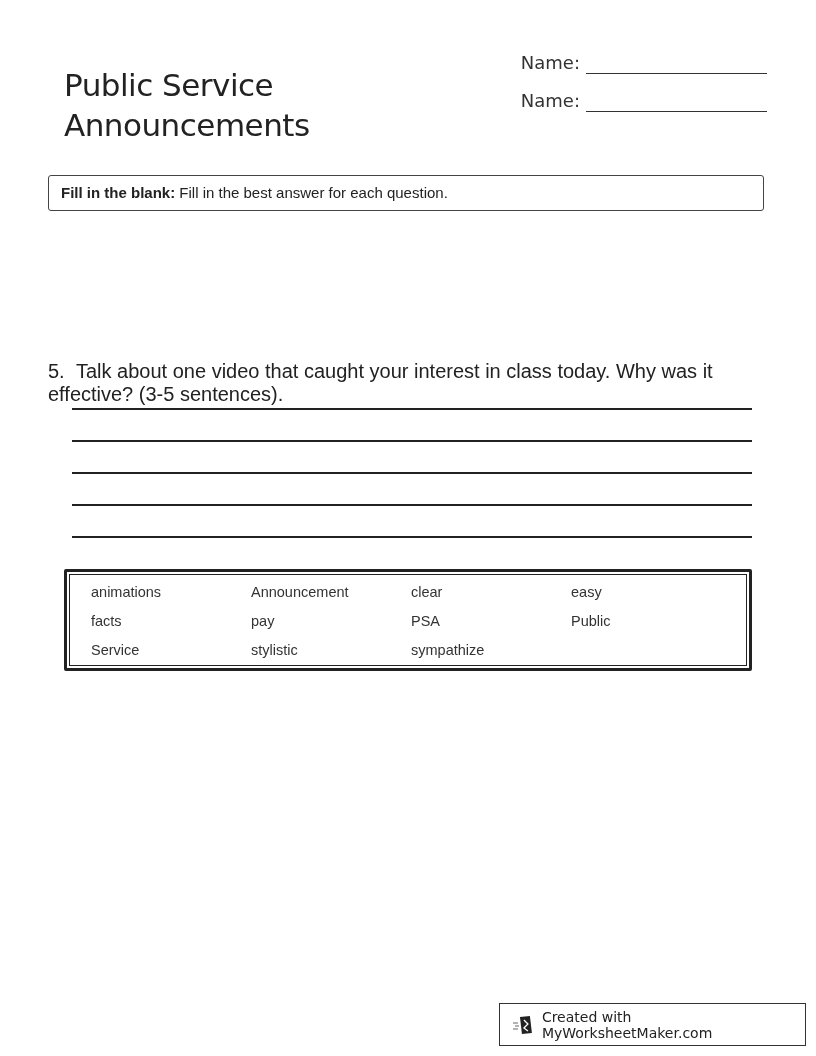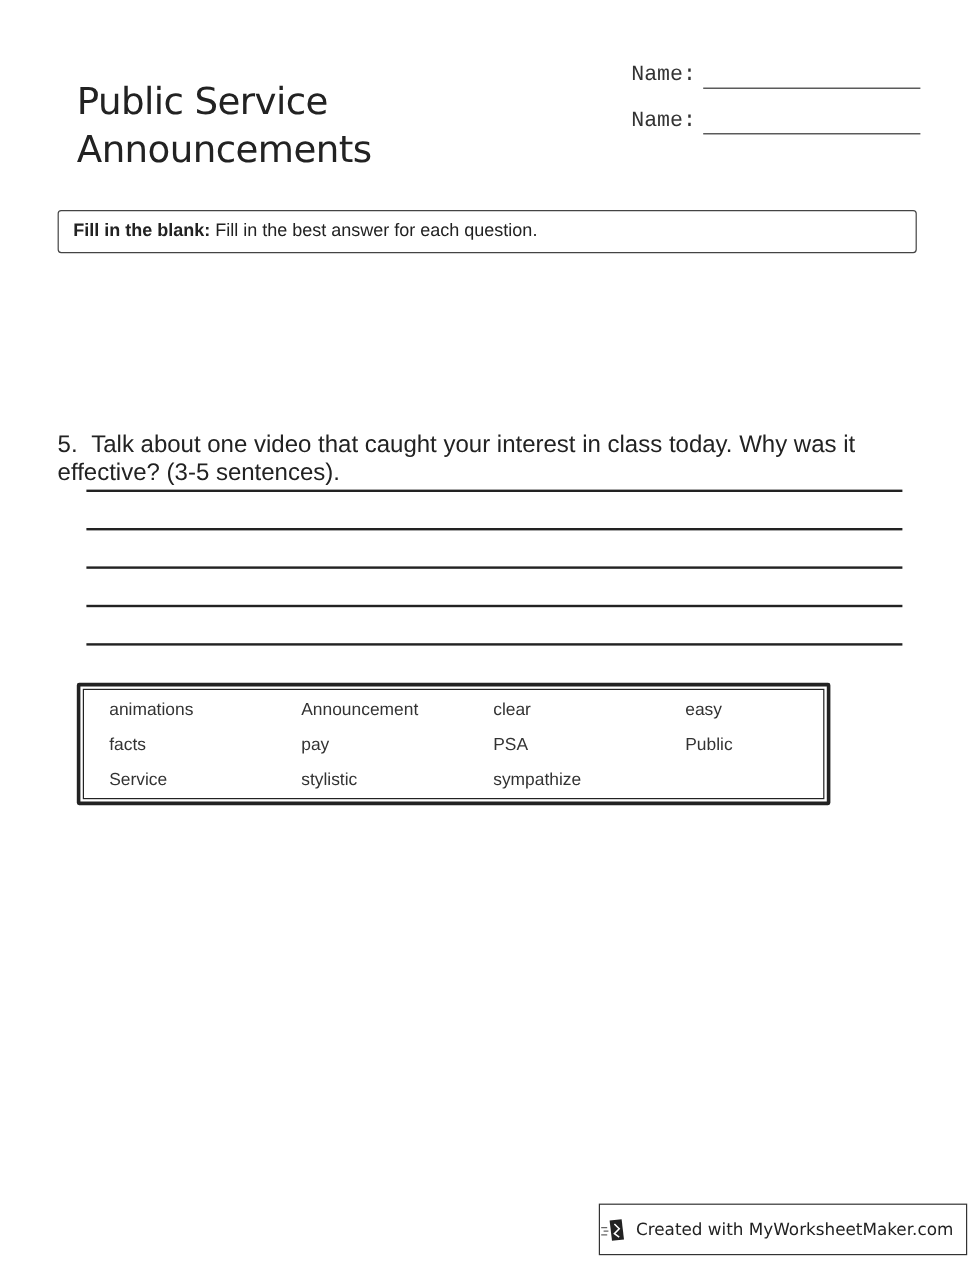--- a/index.html
+++ b/index.html
@@ -6,57 +6,57 @@
     body {
       width: 816px; height: 1056px; background: #ffffff; position: relative;
       font-family: "DejaVu Sans", sans-serif; color: #222222; overflow: hidden;
     }
     .title {
       position: absolute; left: 48px; top: 49px;
       font-family: "DejaVu Sans", sans-serif; font-weight: normal;
       font-size: 31px; line-height: 40px; color: #222; letter-spacing: -0.5px;
       margin: 16px;
     }
-    .field { position: absolute; display: flex; align-items: center; font-family: Liberation Mono, monospace; }
+    .field { position: absolute; display: flex; align-items: center; }
     .field-label { font-size: 18px; color: #333; text-align: right; width: 80px; margin-right: 6px; line-height: 22px; }
     .field-line { width: 181px; border-bottom: 1.5px solid #333; height: 20px; }
     .instructions {
       position: absolute; left: 48px; top: 175px; width: 716px; height: 36px;
       border: 1.5px solid #444; border-radius: 3px; box-sizing: border-box;
       font-size: 15px; line-height: 34px; padding-left: 12px; color: #222;
       font-family: "Liberation Sans", sans-serif;
     }
     .instructions b { font-weight: bold; }
     .question {
       position: absolute; left: 48px; top: 360px; width: 720px;
       font-size: 20px; color: #222; font-family: "Liberation Sans", sans-serif;
     }
     .question .num { display: inline-block; width: 28px; }
     .answer-line {
       position: absolute; left: 72px; width: 680px; height: 0;
       border-top: 2.5px solid #222;
     }
     .word-bank {
-      position: absolute; left: 64px; top: 569px; width: 628px; height: 102px;
+      position: absolute; left: 64px; top: 569px; width: 688px; height: 102px;
       border: 3px solid #222; box-sizing: border-box; border-radius: 2px;
     }
     .word-bank-inner {
       position: absolute; left: 2px; top: 2px; right: 2px; bottom: 2px;
       border: 1.5px solid #222;
     }
     .word-grid {
       position: absolute; left: 24px; top: 12px;
       display: grid; grid-template-columns: 160px 160px 160px 160px;
       grid-auto-rows: 29px;
       font-size: 14.5px; color: #333; font-family: "Liberation Sans", sans-serif;
     }
     .footer {
       position: absolute; left: 499px; top: 1003px; width: 307px; height: 43px;
       border: 1.5px solid #333; box-sizing: border-box;
-      display: flex; align-items: center; 
+      display: flex; align-items: center; padding-left: 12px;
       font-size: 14px; color: #222;
     }
     .footer svg { margin-right: 8px; }
   </style>
 </head>
 <body>
 
 <h1 class="title">
   <span>Public Service</span><br>
   <span>Announcements</span>

